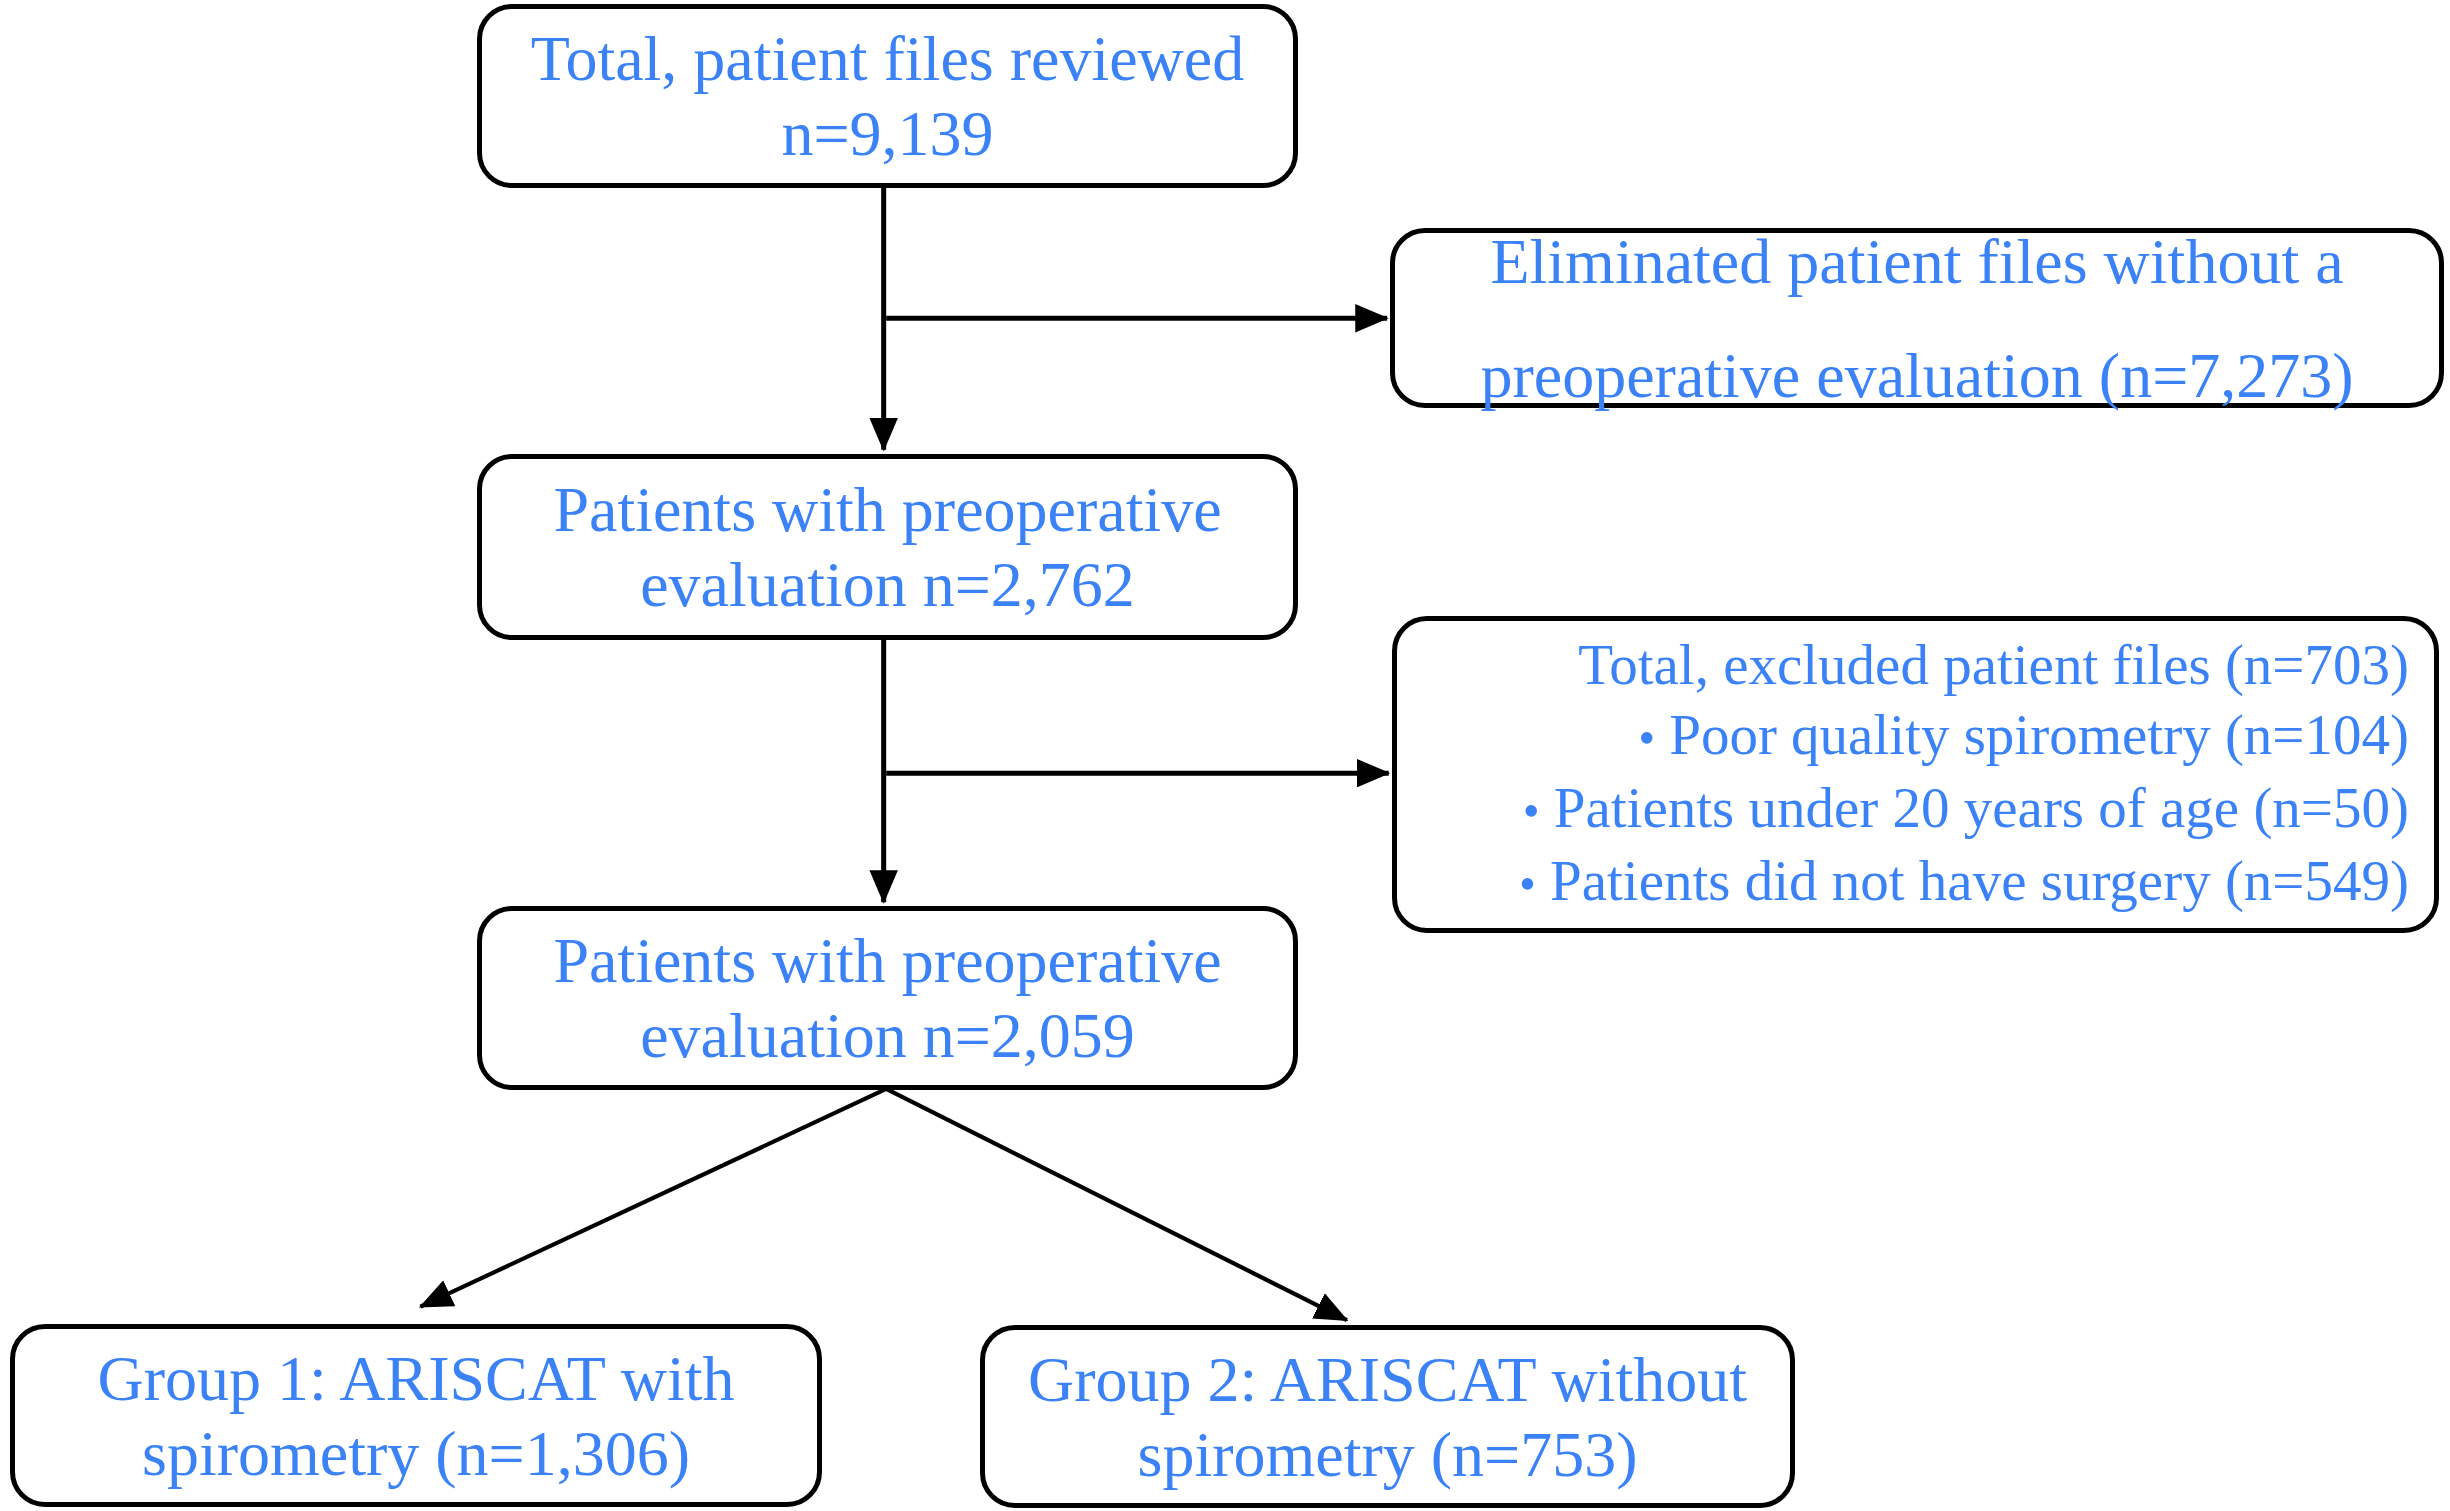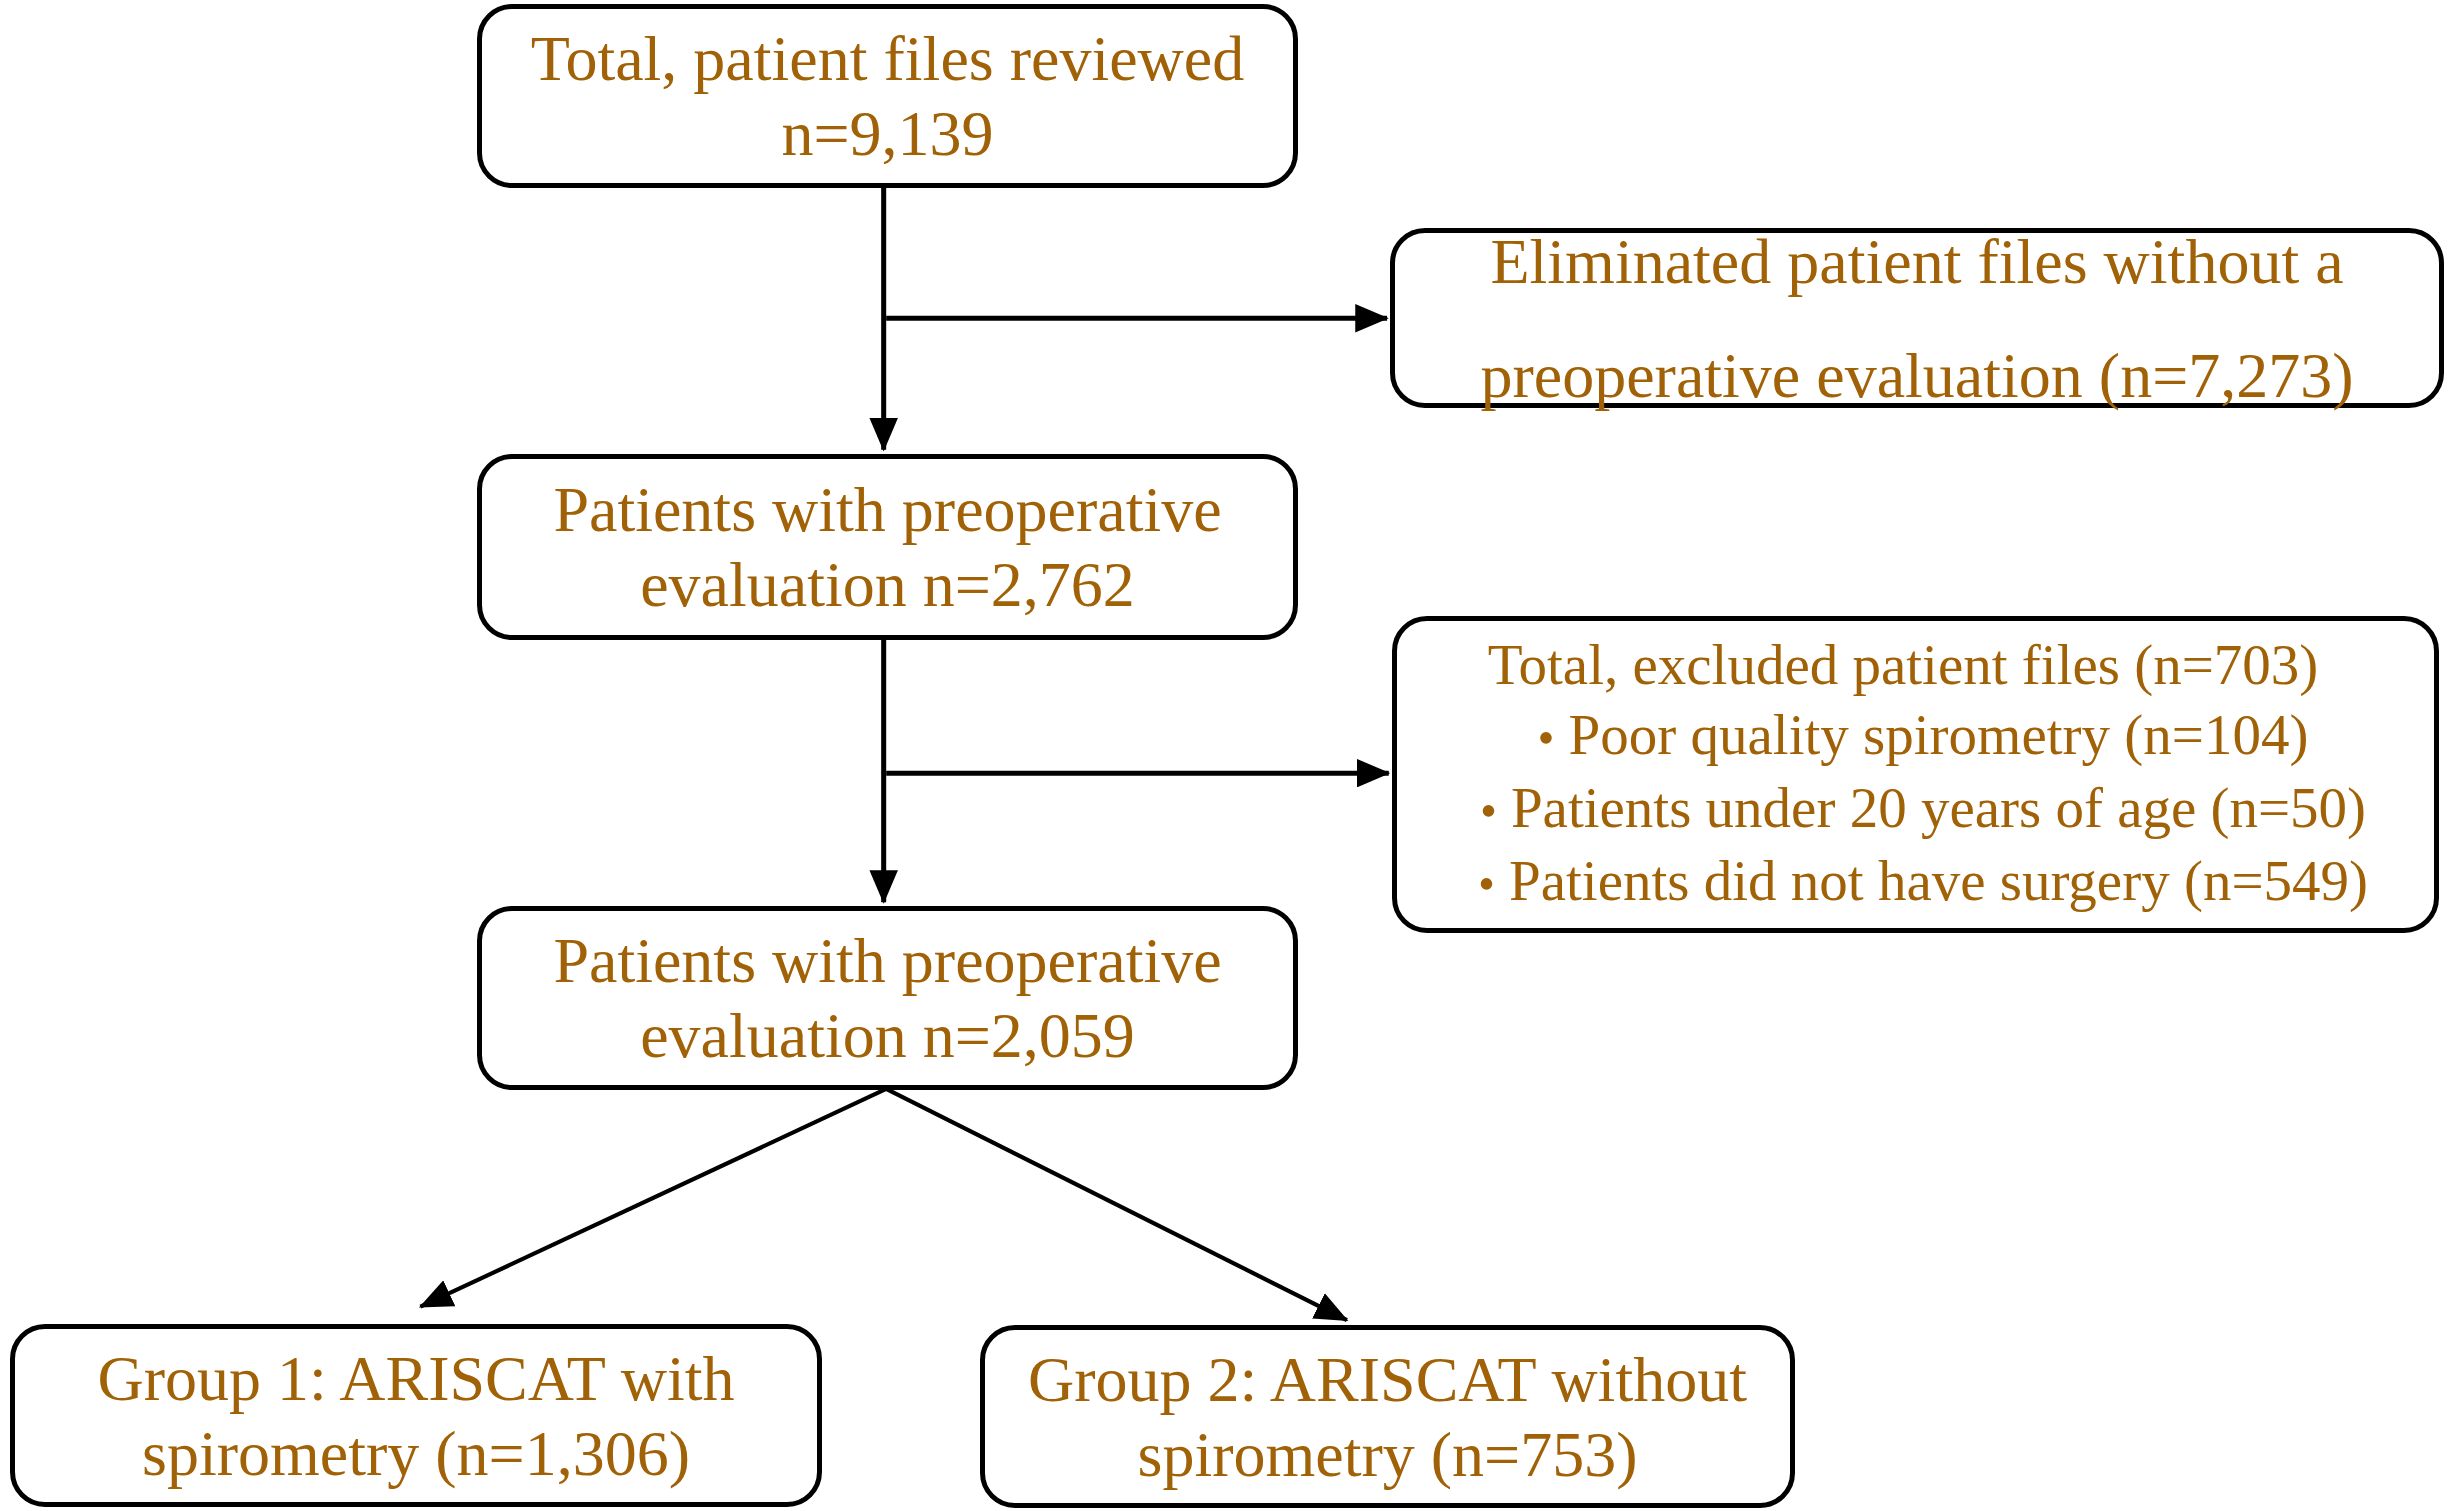--- a/index.html
+++ b/index.html
@@ -6,21 +6,21 @@
     margin: 0;
     padding: 0;
     background: #ffffff;
   }
   .canvas {
     position: relative;
     width: 2450px;
     height: 1512px;
     background: #ffffff;
     font-family: "Liberation Serif", "DejaVu Serif", serif;
-    color: #a16207;
+    color: #3b82f6;
     overflow: hidden;
   }
   .connectors {
     position: absolute;
     left: 0;
     top: 0;
     width: 2450px;
     height: 1512px;
   }
   .box {
@@ -37,21 +37,21 @@
     font-size: 64px;
     line-height: 75px;
   }
   .box .bline { white-space: nowrap; }
 
   
   #box-total      { left: 477px;  top: 4.2px;    width: 821px;  height: 184px; }
   #box-eliminated { left: 1390px; top: 228px;  width: 1054px; height: 180px; gap: 39px; }
   #box-preop1     { left: 477px;  top: 454px;  width: 821px;  height: 186px; }
   #box-excluded   { left: 1392px; top: 616px;  width: 1047px; height: 317px;
-                    align-items: center; justify-content: center;
+                    align-items: flex-end; justify-content: center;
                     font-size: 57px; line-height: 70px; text-align: left;
                     padding: 15px 25px 15px 0; }
   #box-preop2     { left: 477px;  top: 906px; width: 821px;  height: 184px; }
   #box-group1     { left: 10px;   top: 1312px; width: 812px;  height: 183px; margin-top: 12px; }
   #box-group2     { left: 980px; top: 1325px; width: 815px;  height: 183px; }
 
   .ex-title {
     text-align: center;
     white-space: nowrap;
   }

